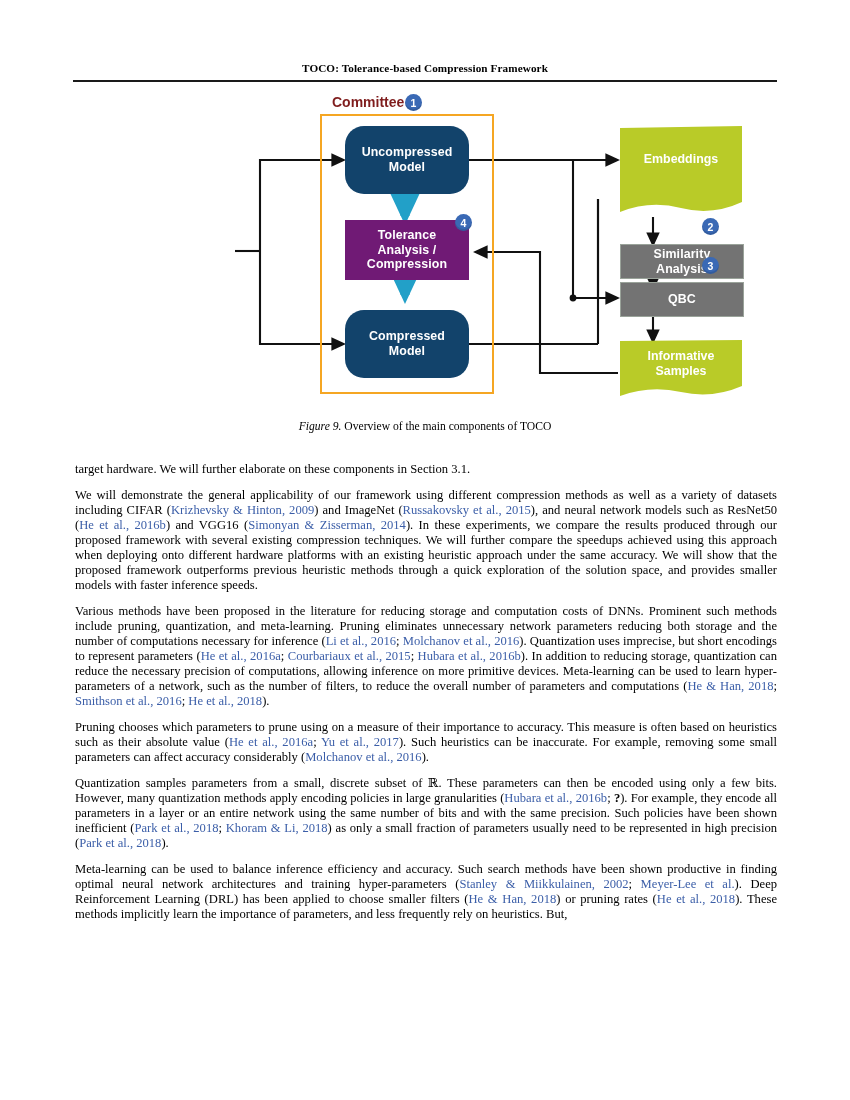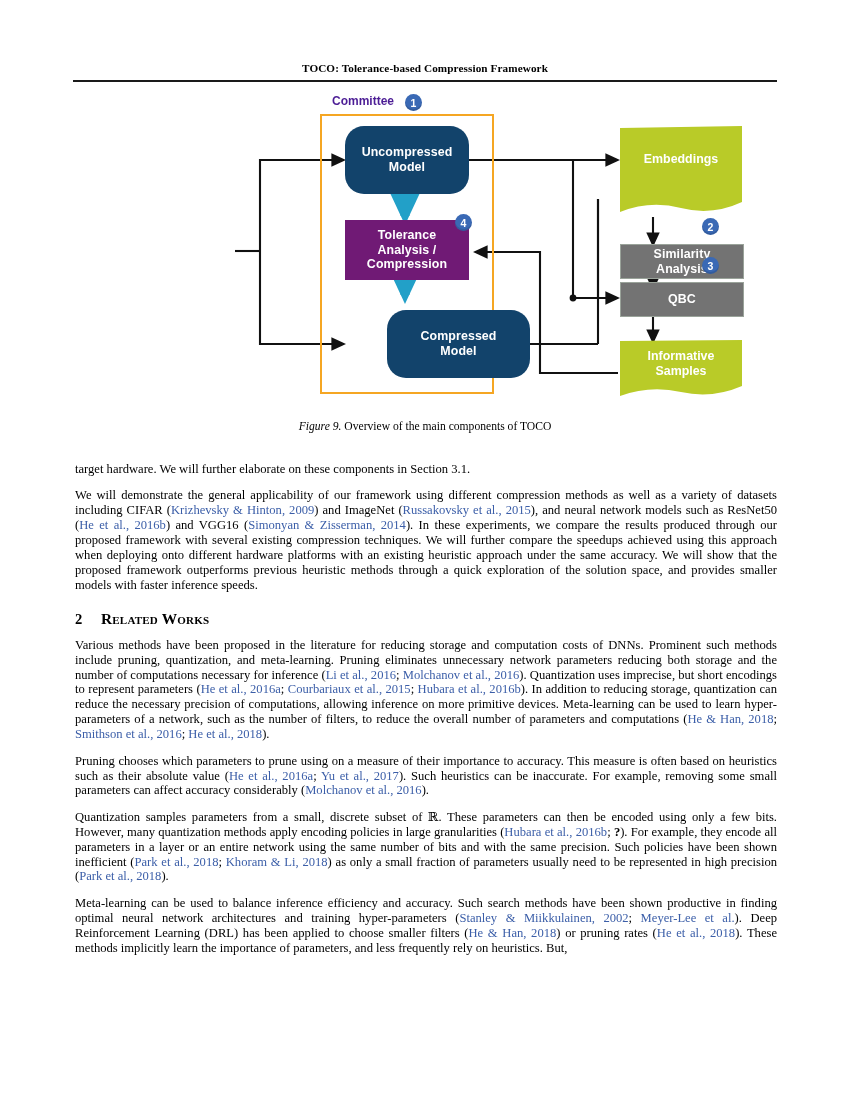--- a/index.html
+++ b/index.html
@@ -26,21 +26,21 @@
     position:absolute; left:73px; top:80px; width:704px; height:1.6px;
     background:#1a1a1a;
   }
 
   
   .figure{ position:absolute; left:75px; top:92px; width:700px; height:320px; }
 
   .fig-label{
     position:absolute;
     font-family:"Liberation Sans", sans-serif;
-    font-weight:bold; font-size:12px; color:#4c1d95;
+    font-weight:bold; font-size:14px; color:#7f1d1d;
   }
 
   .badge{
     position:absolute;
     width:17px;height:17px;border-radius:50%;
     background:#3a69b5;
     color:#fff;
     font-family:"Liberation Sans", sans-serif;
     font-weight:bold; font-size:10.5px;
     display:flex;align-items:center;justify-content:center;
@@ -176,21 +176,21 @@
 
     <div class="nodebox teal" style="left:270px;top:128px;width:124px;height:60px;">
       <div>
         <div>Tolerance</div>
         <div>Analysis /</div>
         <div>Compression</div>
       </div>
     </div>
     <div class="badge" style="left:380px;top:122px;">4</div>
 
-    <div class="nodebox navy" style="left:270px;top:218px;width:143px;height:68px;margin-left:42px;">
+    <div class="nodebox navy" style="left:270px;top:218px;width:124px;height:68px;">
       <div>
         <div>Compressed</div>
         <div>Model</div>
       </div>
     </div>
 
     <div class="doc-shape" style="left:545px;top:34px;width:122px;height:92px;">
       <svg width="122" height="92" viewBox="0 0 122 92">
         <path d="M0,2 L122,0 L122,76 Q92,90 61,82 Q30,74 0,86 Z" fill="#b9cb28"></path>
       </svg>
@@ -230,21 +230,20 @@
     <i>Figure 9.</i>
     <span>Overview of the main components of TOCO</span>
   </div>
 
   <div class="body">
 
     <p class="para"><span>target hardware. We will further elaborate on these components in Section 3.1.</span></p>
 
     <p class="para"><span>We will demonstrate the general applicability of our framework using different compression methods as well as a variety of datasets including CIFAR (</span><span class="cite">Krizhevsky &amp; Hinton, 2009</span><span>) and ImageNet (</span><span class="cite">Russakovsky et al., 2015</span><span>), and neural network models such as ResNet50 (</span><span class="cite">He et al., 2016b</span><span>) and VGG16 (</span><span class="cite">Simonyan &amp; Zisserman, 2014</span><span>). In these experiments, we compare the results produced through our proposed framework with several existing compression techniques. We will further compare the speedups achieved using this approach when deploying onto different hardware platforms with an existing heuristic approach under the same accuracy. We will show that the proposed framework outperforms previous heuristic methods through a quick exploration of the solution space, and provides smaller models with faster inference speeds.</span></p>
 
-    <div class="sec"><span class="num">2</span><span class="sc">Related Works</span></div>
 
     <p class="para"><span>Various methods have been proposed in the literature for reducing storage and computation costs of DNNs. Prominent such methods include pruning, quantization, and meta-learning. Pruning eliminates unnecessary network parameters reducing both storage and the number of computations necessary for inference (</span><span class="cite">Li et al., 2016</span><span>; </span><span class="cite">Molchanov et al., 2016</span><span>). Quantization uses imprecise, but short encodings to represent parameters (</span><span class="cite">He et al., 2016a</span><span>; </span><span class="cite">Courbariaux et al., 2015</span><span>; </span><span class="cite">Hubara et al., 2016b</span><span>). In addition to reducing storage, quantization can reduce the necessary precision of computations, allowing inference on more primitive devices. Meta-learning can be used to learn hyper-parameters of a network, such as the number of filters, to reduce the overall number of parameters and computations (</span><span class="cite">He &amp; Han, 2018</span><span>; </span><span class="cite">Smithson et al., 2016</span><span>; </span><span class="cite">He et al., 2018</span><span>).</span></p>
 
     <p class="para"><span>Pruning chooses which parameters to prune using on a measure of their importance to accuracy. This measure is often based on heuristics such as their absolute value (</span><span class="cite">He et al., 2016a</span><span>; </span><span class="cite">Yu et al., 2017</span><span>). Such heuristics can be inaccurate. For example, removing some small parameters can affect accuracy considerably (</span><span class="cite">Molchanov et al., 2016</span><span>).</span></p>
 
     <p class="para"><span>Quantization samples parameters from a small, discrete subset of </span><span class="bb">ℝ</span><span>. These parameters can then be encoded using only a few bits. However, many quantization methods apply encoding policies in large granularities (</span><span class="cite">Hubara et al., 2016b</span><span>; </span><span class="cite" style="font-weight:bold;color:#000;">?</span><span>). For example, they encode all parameters in a layer or an entire network using the same number of bits and with the same precision. Such policies have been shown inefficient (</span><span class="cite">Park et al., 2018</span><span>; </span><span class="cite">Khoram &amp; Li, 2018</span><span>) as only a small fraction of parameters usually need to be represented in high precision (</span><span class="cite">Park et al., 2018</span><span>).</span></p>
 
     <p class="para"><span>Meta-learning can be used to balance inference efficiency and accuracy. Such search methods have been shown productive in finding optimal neural network architectures and training hyper-parameters (</span><span class="cite">Stanley &amp; Miikkulainen, 2002</span><span>; </span><span class="cite">Meyer-Lee et al.</span><span>). Deep Reinforcement Learning (DRL) has been applied to choose smaller filters (</span><span class="cite">He &amp; Han, 2018</span><span>) or pruning rates (</span><span class="cite">He et al., 2018</span><span>). These methods implicitly learn the importance of parameters, and less frequently rely on heuristics. But,</span></p>
 
   </div>

